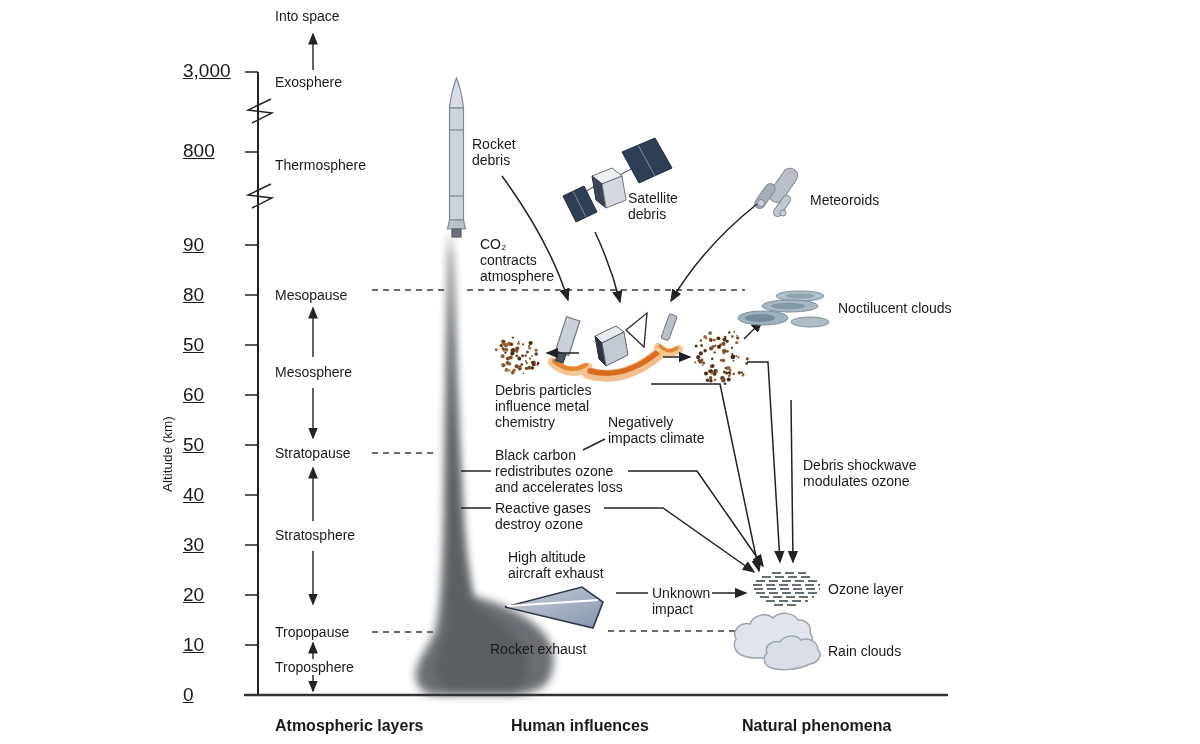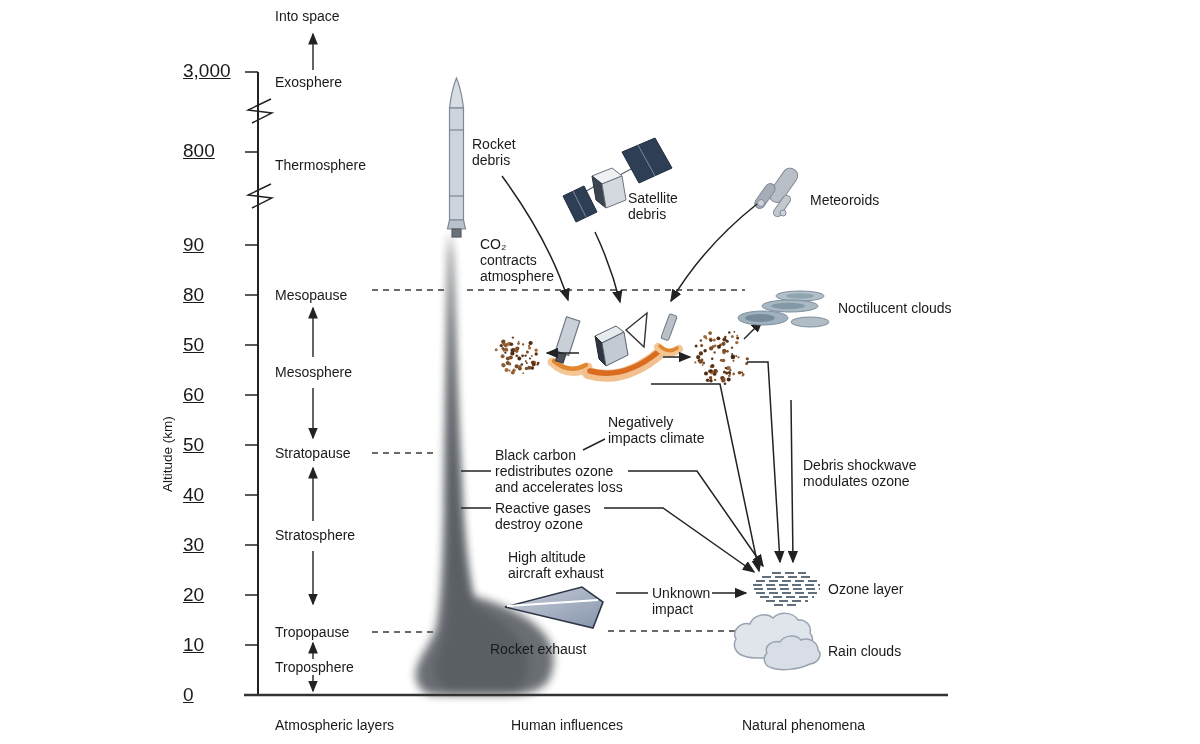--- a/index.html
+++ b/index.html
@@ -1,21 +1,21 @@
 <!DOCTYPE html>
 <html><head>
 <meta charset="utf-8">
 <style>
   html,body{margin:0;padding:0;background:#ffffff;}
   #stage{position:relative;width:1200px;height:744px;background:#fff;overflow:hidden;
          font-family:"Liberation Sans",sans-serif;color:#1a1a1a;}
   #gfx{position:absolute;left:0;top:0;}
   .lbl{position:absolute;font-size:14px;line-height:16px;white-space:pre-line;}
   .tick{position:absolute;width:60px;text-align:left;font-size:19px;line-height:16px;text-decoration:underline;}
-  .footer{position:absolute;font-size:14px;font-weight:normal;white-space:nowrap;}
+  .footer{position:absolute;font-size:16px;font-weight:bold;white-space:nowrap;}
   .axis-label{position:absolute;left:160px;top:492px;transform:rotate(-90deg);
               transform-origin:left top;font-size:13.5px;white-space:nowrap;}
 </style>
 </head>
 <body>
 
 <div id="stage">
 
   <svg id="gfx" width="1200" height="744" viewBox="0 0 1200 744">
     <defs>
@@ -378,20 +378,23 @@
   <div class="lbl" style="left:275px;top:445px">Stratopause</div>
   <div class="lbl" style="left:275px;top:527px">Stratosphere</div>
   <div class="lbl" style="left:275px;top:624px">Tropopause</div>
   <div class="lbl" style="left:275px;top:659px">Troposphere</div>
 
   <div class="lbl" style="left:472px;top:136px">Rocket
 debris</div>
   <div class="lbl" style="left:480px;top:236px">CO₂
 contracts
 atmosphere</div>
+  <div class="lbl" style="left:495px;top:382px">Debris particles
+influence metal
+chemistry</div>
   <div class="lbl" style="left:608px;top:414px">Negatively
 impacts climate</div>
   <div class="lbl" style="left:495px;top:447px">Black carbon
 redistributes ozone
 and accelerates loss</div>
   <div class="lbl" style="left:495px;top:500px">Reactive gases
 destroy ozone</div>
   <div class="lbl" style="left:508px;top:549px">High altitude
 aircraft exhaust</div>
   <div class="lbl" style="left:652px;top:585px">Unknown

